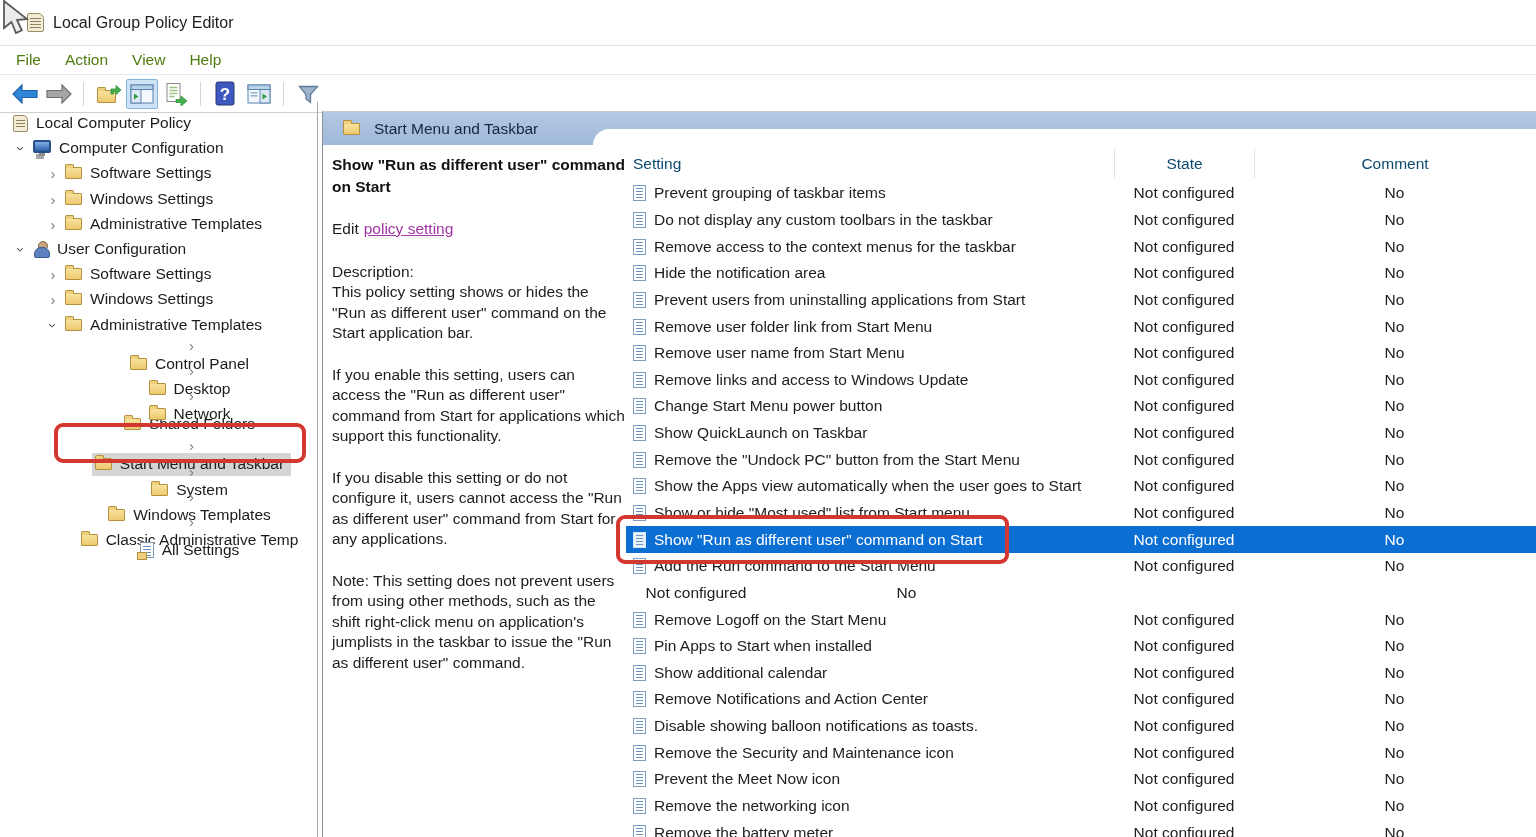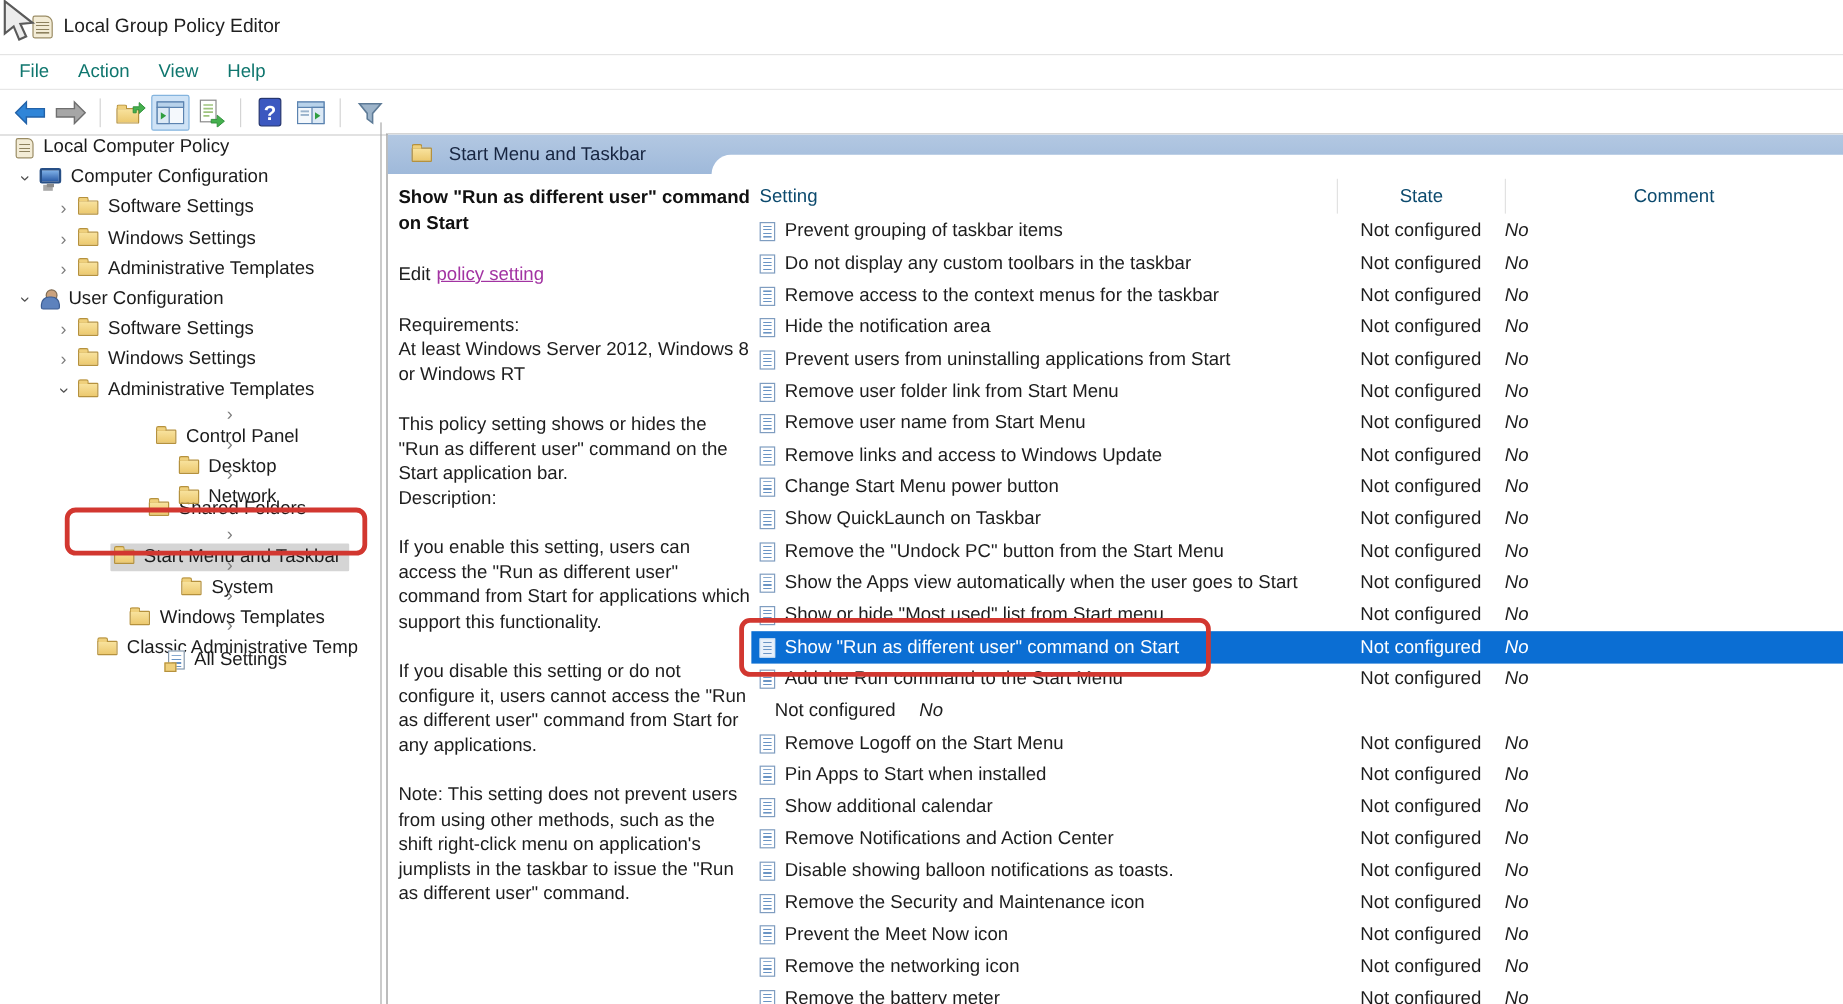--- a/index.html
+++ b/index.html
@@ -8,21 +8,21 @@
   .window { position:relative; width:1536px; height:837px; background:#fff; overflow:hidden; }
 
   
   .titlebar { height:46px; display:flex; align-items:center; padding-left:27px; border-bottom:1px solid #e4e4e4; }
   .app-icon { width:17px; height:19px; background:#f3ecd6; border:1px solid #9a8c64; border-radius:2px 6px 2px 2px; position:relative; margin-right:9px; }
   .app-icon::before { content:""; position:absolute; left:2px; right:2px; top:4px; height:10px;
     background:repeating-linear-gradient(#8d815e 0 1px, transparent 1px 3px); }
   .title-text { font-size:16px; color:#202020; }
 
   
-  .menubar { height:29px; display:flex; align-items:center; gap:24px; padding-left:16px; border-bottom:1px solid #e7e7e7; font-size:15.5px; color:#0f766e; }
+  .menubar { height:29px; display:flex; align-items:center; gap:24px; padding-left:16px; border-bottom:1px solid #e7e7e7; font-size:15.5px; color:#4d7c0f; }
   .menu-item { cursor:default; }
 
   
   .toolbar { height:38px; display:flex; align-items:center; padding-left:8px; border-bottom:1px solid #cfcfcf; }
   .tbtn { background:transparent; border:1px solid transparent; width:32px; height:30px; display:flex; align-items:center; justify-content:center; margin:0 1px; }
   .tbtn.active { background:#cfe3f6; border:1px solid #84b4de; border-radius:2px; }
   .tsep { width:1px; height:24px; background:#d4d4d4; margin:0 7px; }
 
   
   .icon-folder { width:17px; height:12px; background:linear-gradient(#f8e29d,#ecc96f); border:1px solid #b5913d; border-radius:1px; position:relative; flex:none; }
@@ -70,21 +70,21 @@
   
   .list { position:absolute; left:303px; top:37px; right:0; bottom:0; }
   .lheader { display:flex; height:29px; align-items:center; font-size:15.5px; color:#0c4a6e; }
   .lh-setting { width:488px; padding-left:7px; }
   .lh-state { width:140px; text-align:center; border-left:1px solid #e2e2e2; align-self:stretch; display:flex; align-items:center; justify-content:center; }
   .lh-comment { width:281px; text-align:center; border-left:1px solid #e2e2e2; align-self:stretch; display:flex; align-items:center; justify-content:center; }
   .lrows { position:absolute; left:0; top:31px; right:0; bottom:0; overflow:hidden; }
   .lrow { height:26.65px; display:flex; align-items:center; font-size:15.5px; color:#1d1d1d; }
   .lrow .lset { width:488px; display:flex; align-items:center; gap:8px; padding-left:7px; white-space:nowrap; overflow:hidden; }
   .lrow .lstate { width:140px; text-align:center; }
-  .lrow .lcomment { width:281px; text-align:left;font-style:italic; }
+  .lrow .lcomment { width:281px; text-align:center; }
   .seticon { width:13px; height:16px; background:#fff; border:1px solid #7f9dc0; position:relative; flex:none; }
   .seticon::before { content:""; position:absolute; left:2px; right:2px; top:2px; bottom:2px; background:repeating-linear-gradient(#6a94c4 0 1px, transparent 1px 3px); }
   .lrow.selected { background:#0b6ed3; color:#fff; }
   .lrow.selected .seticon { border-color:#d7e6f5; background:#e8f0fa; }
 
   
   .anno { position:absolute; border:4px solid #d23730; border-radius:9px; pointer-events:none; z-index:5; }
   .anno-tree { left:54px; top:321px; width:252px; height:40px; }
   .anno-list { left:293px; top:403px; width:393px; height:49px; }
 
@@ -304,26 +304,22 @@
         <span class="band-title">Start Menu and Taskbar</span>
       </div>
       <div class="tab-corner"></div>
 
       <div class="detail">
         <h2>Show "Run as different user" command on Start</h2>
         <div class="edit-line">
           <span>Edit</span><span class="edit-link">policy setting</span>
         </div>
         <div class="dblock">
-          <div>Requirements:</div>
-          <div>At least Windows Server 2012, Windows 8 or Windows RT</div>
-        </div>
-        <div class="dblock">
+          <div>Description:</div>
           <div>This policy setting shows or hides the "Run as different user" command on the Start application bar.</div>
-          <div>Description:</div>
         </div>
         <div class="dblock">If you enable this setting, users can access the "Run as different user" command from Start for applications which support this functionality.</div>
         <div class="dblock">If you disable this setting or do not configure it, users cannot access the "Run as different user" command from Start for any applications.</div>
         <div class="dblock">Note: This setting does not prevent users from using other methods, such as the shift right-click menu on application's jumplists in the taskbar to issue the "Run as different user" command.</div>
       </div>
 
       <div class="list">
         <div class="lheader">
           <span class="lh-setting">Setting</span>
           <span class="lh-state">State</span>

